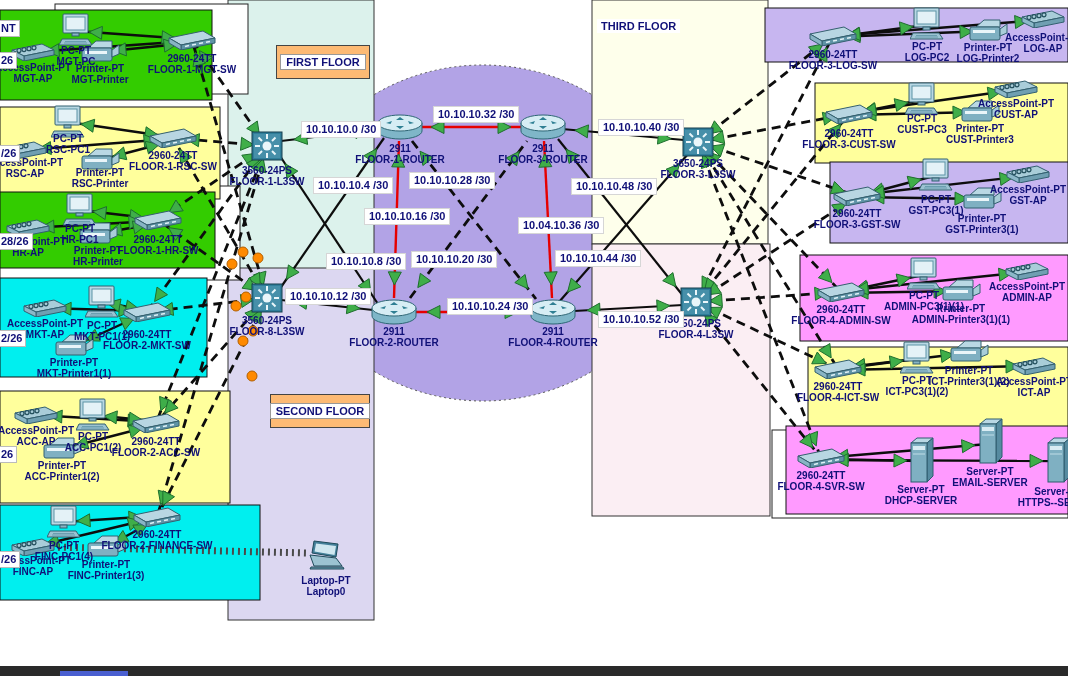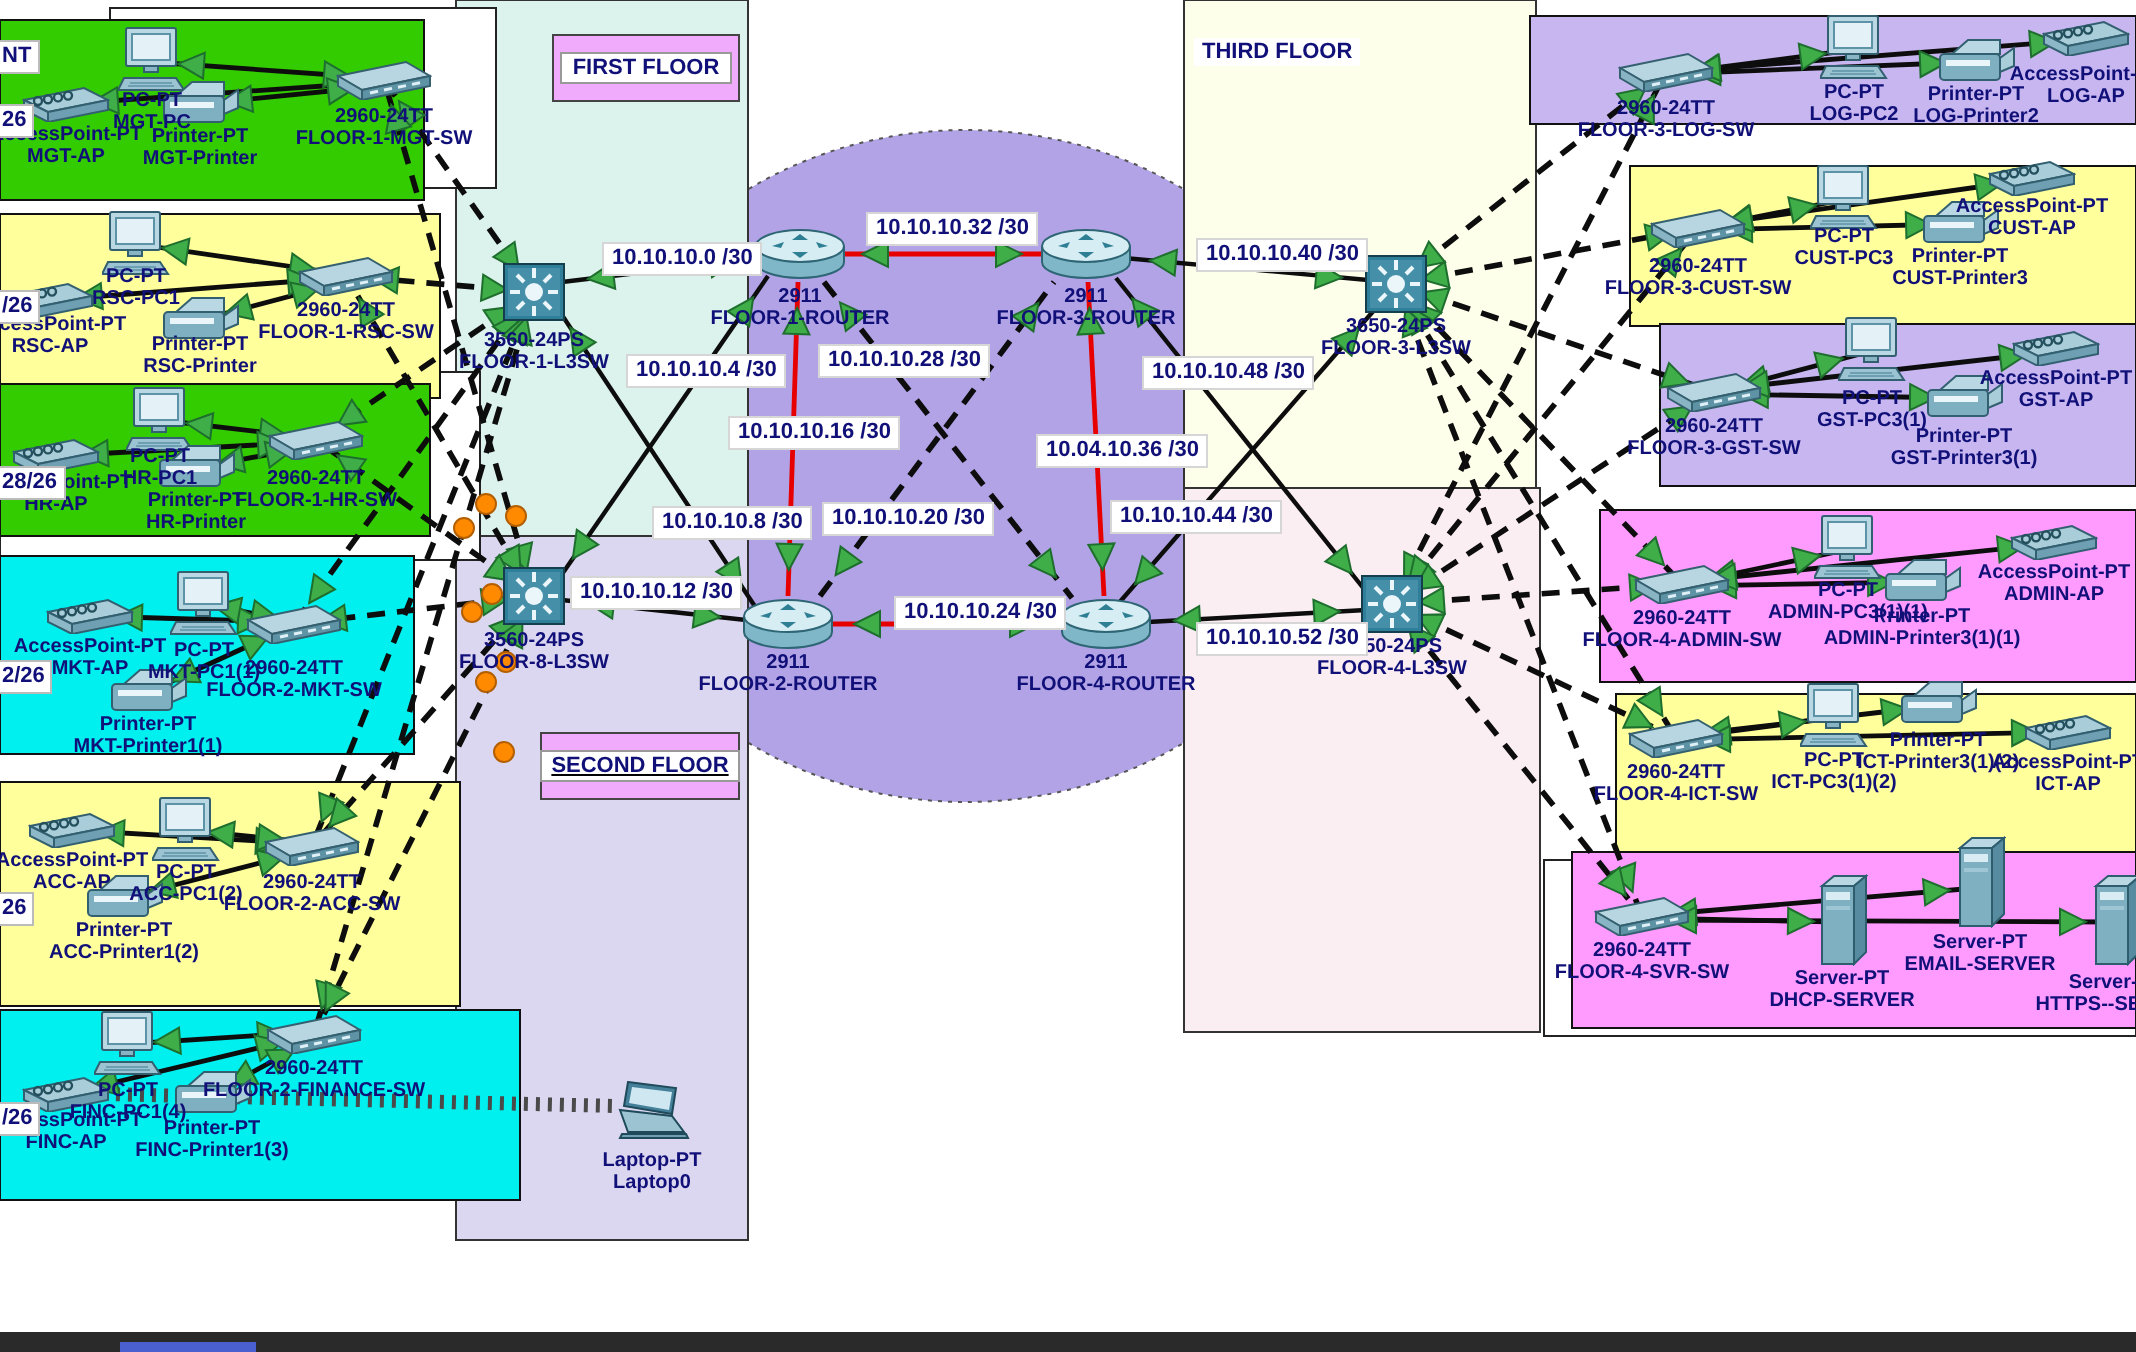--- a/index.html
+++ b/index.html
@@ -11,22 +11,22 @@
   .lk-dashed,.lk-trunk{stroke:#0d0d0d;stroke-width:2.8;stroke-dasharray:9 6;}
   .lk-wireless{stroke:#4a4a4a;stroke-width:7;stroke-dasharray:2 4;}
   .device{position:absolute;z-index:20;}
   .device svg{display:block;}
   .dev-label{position:absolute;z-index:21;transform:translateX(-50%);text-align:center;
     font-size:10px;font-weight:600;color:#101078;line-height:11px;white-space:nowrap;}
   .netlabel{position:absolute;z-index:30;background:#ffffff;border:1px solid #d6d6d6;
     color:#101078;font-size:11px;font-weight:700;padding:1px 4px;white-space:nowrap;line-height:13px;}
   .partlabel{position:absolute;z-index:30;background:#ffffff;border:1px solid #bbbbbb;
     color:#101078;font-size:11px;font-weight:700;padding:1px 3px;line-height:13px;}
-  .floor-tag{position:absolute;z-index:40;background:#f0abfc;border:1px solid #444;
-    display:flex;align-items:center;justify-content:center;}
+  .floor-tag{position:absolute;z-index:40;background:#fdba74;border:1px solid #444;
+    display:flex;align-items:center;justify-content:center;margin-top:28px;}
   .floor-tag-inner{background:#fff;border:1px solid #999;color:#101078;font-size:11px;
     font-weight:700;padding:1px 5px;white-space:nowrap;}
   .floor-plain{position:absolute;z-index:40;background:#fff;color:#101078;font-size:11px;
     font-weight:700;padding:1px 4px;white-space:nowrap;}
   #title-box{position:absolute;left:374px;top:3px;width:216px;height:31px;z-index:40;
     background:#ffcc9c;border:1px solid #858585;box-shadow:inset 0 0 0 1px #ffffff;
     display:flex;align-items:center;justify-content:center;}
   #title-box .title-inner{color:#0d2c6b;font-size:11px;font-weight:700;white-space:nowrap;}
   #bottom-bar{position:absolute;left:0;top:666px;width:1068px;height:10px;background:#2a2a2a;z-index:50;}
   #bottom-accent{position:absolute;left:60px;top:671px;width:68px;height:5px;background:#4a5fd0;z-index:51;}
@@ -1091,17 +1091,17 @@
     <div class="partlabel" style="left: -3px; top: 20px;">NT</div>
     <div class="partlabel" style="left: -3px; top: 52px;">26</div>
     <div class="partlabel" style="left: -3px; top: 145px;">/26</div>
     <div class="partlabel" style="left: -3px; top: 233px;">28/26</div>
     <div class="partlabel" style="left: -3px; top: 330px;">2/26</div>
     <div class="partlabel" style="left: -3px; top: 446px;">26</div>
     <div class="partlabel" style="left: -3px; top: 551px;">/26</div>
     <div class="floor-tag" style="left: 276px; top: 17px; width: 92px; height: 32px;">
       <div class="floor-tag-inner">FIRST FLOOR</div>
     </div>
-    <div class="floor-tag" style="left: 270px; top: 366px; width: 98px; height: 32px; text-decoration: underline;">
+    <div class="floor-tag" style="left: 270px; top: 366px; width: 98px; height: 32px;">
       <div class="floor-tag-inner">SECOND FLOOR</div>
     </div>
     <div class="floor-plain" style="left: 597px; top: 19px;">THIRD FLOOR</div>
   </div>
 
 </body></html>

